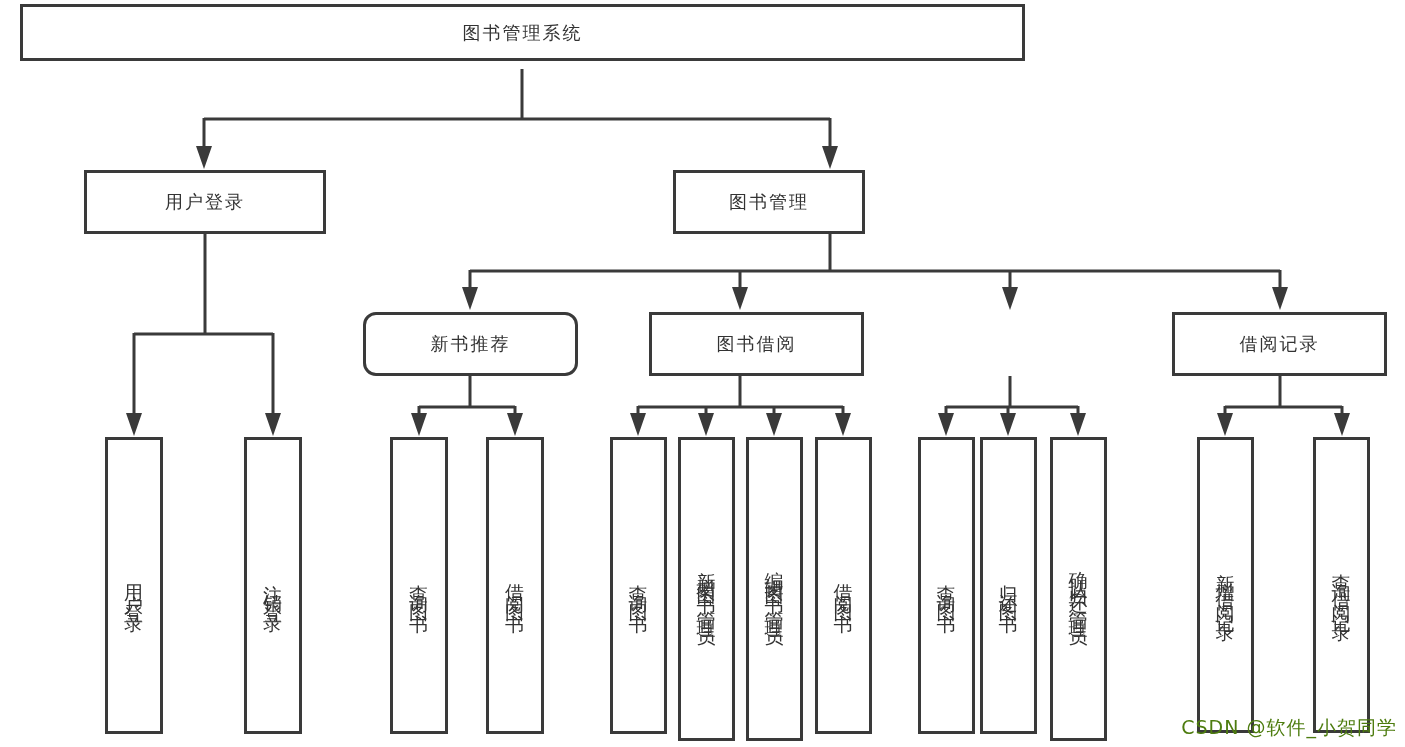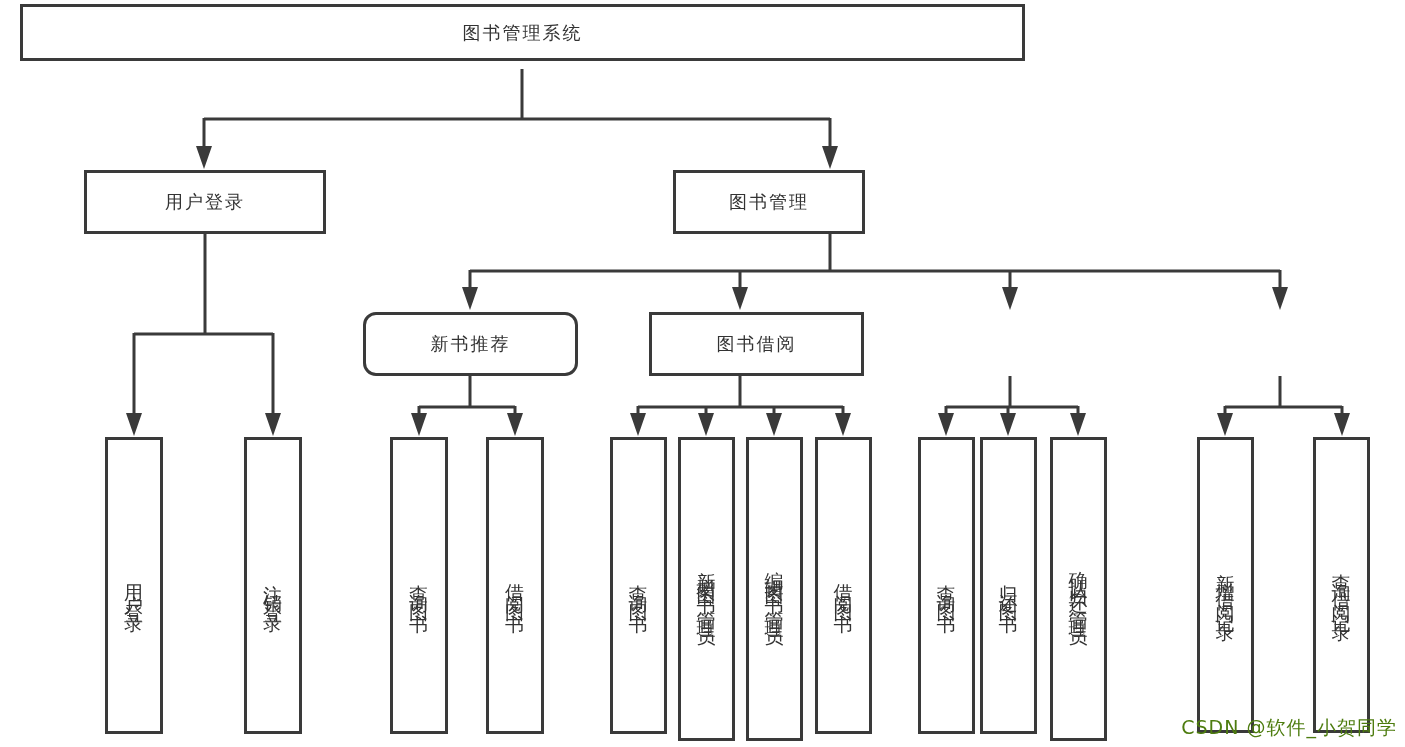--- a/index.html
+++ b/index.html
@@ -91,20 +91,21 @@
     </g>
   </svg>
 
   <div class="node hbox" style="left:20px;top:4px;width:1005px;height:57px;">图书管理系统</div>
 
   <div class="node hbox" style="left:84px;top:170px;width:242px;height:64px;">用户登录</div>
   <div class="node hbox" style="left:673px;top:170px;width:192px;height:64px;text-align:center;">图书管理</div>
 
   <div class="node hbox" style="left:363px;top:312px;width:215px;height:64px;border-radius:13px;">新书推荐</div>
   <div class="node hbox" style="left:617px;top:312px;width:215px;height:64px;margin-left:32px;">图书借阅</div>
+  <div class="node hbox" style="left:1172px;top:312px;width:215px;height:64px;">借阅记录</div>
 
   <div class="node vbox" style="left:105px;top:437px;width:58px;height:297px;">用户登录</div>
   <div class="node vbox" style="left:244px;top:437px;width:58px;height:297px;">注销登录</div>
 
   <div class="node vbox" style="left:390px;top:437px;width:58px;height:297px;">查询图书</div>
   <div class="node vbox" style="left:486px;top:437px;width:58px;height:297px;">借阅图书</div>
 
   <div class="node vbox" style="left:610px;top:437px;width:57px;height:297px;">查询图书</div>
   <div class="node vbox long" style="left:678px;top:437px;width:57px;height:304px;">新增图书（管理员）</div>
   <div class="node vbox long" style="left:746px;top:437px;width:57px;height:304px;">编辑图书（管理员）</div>

